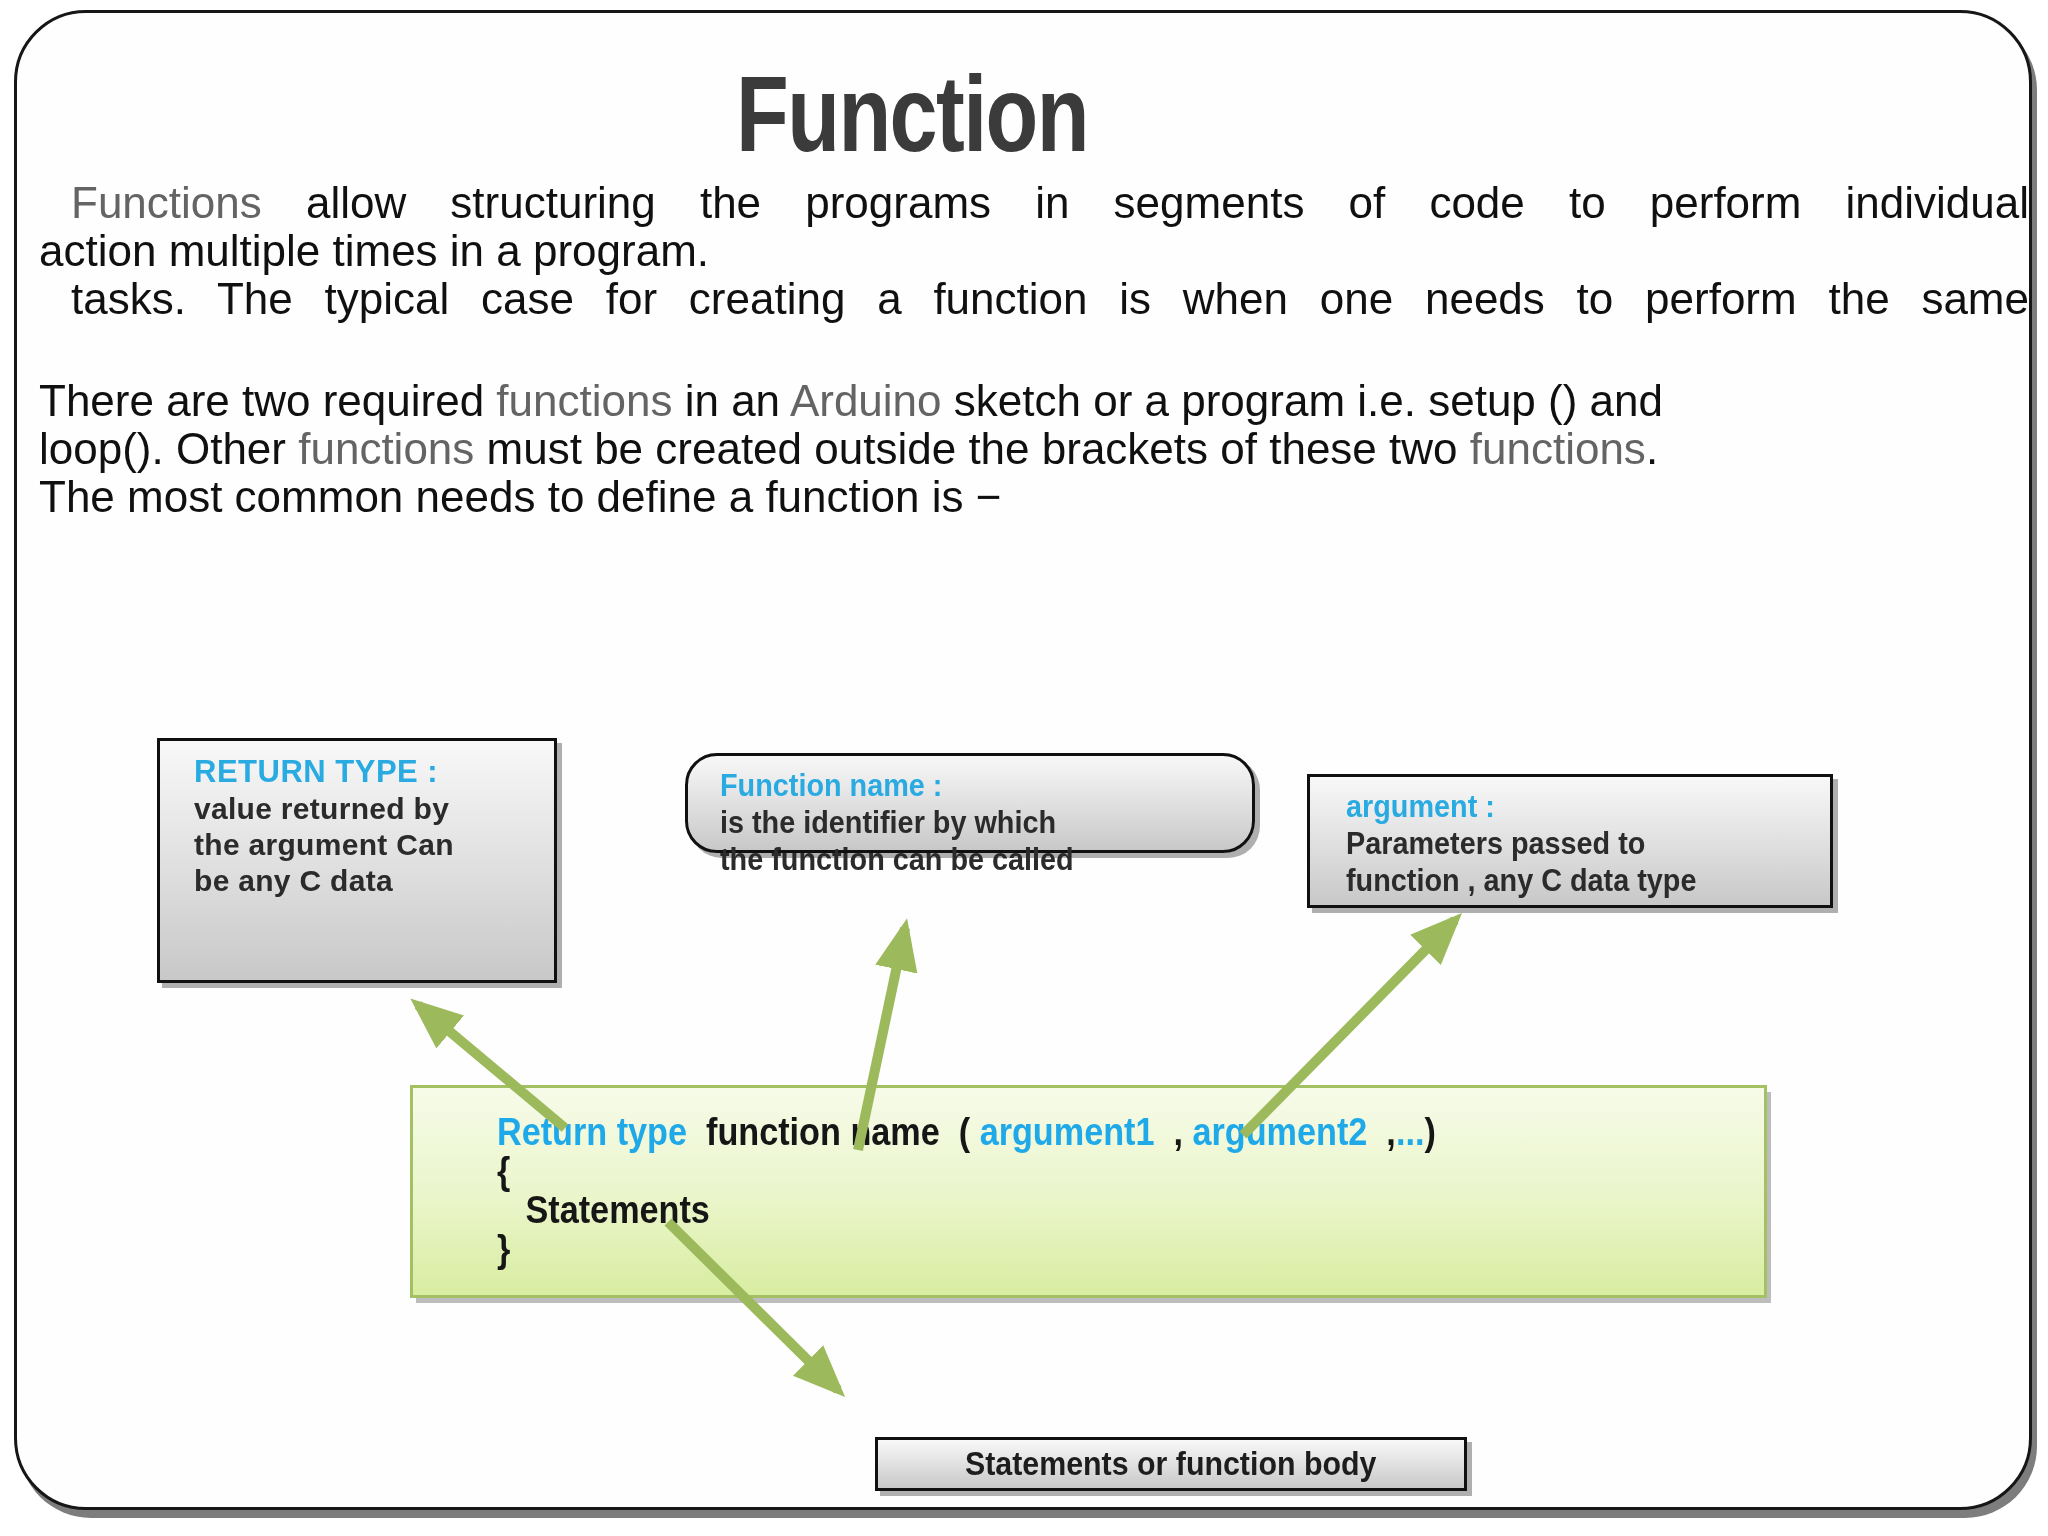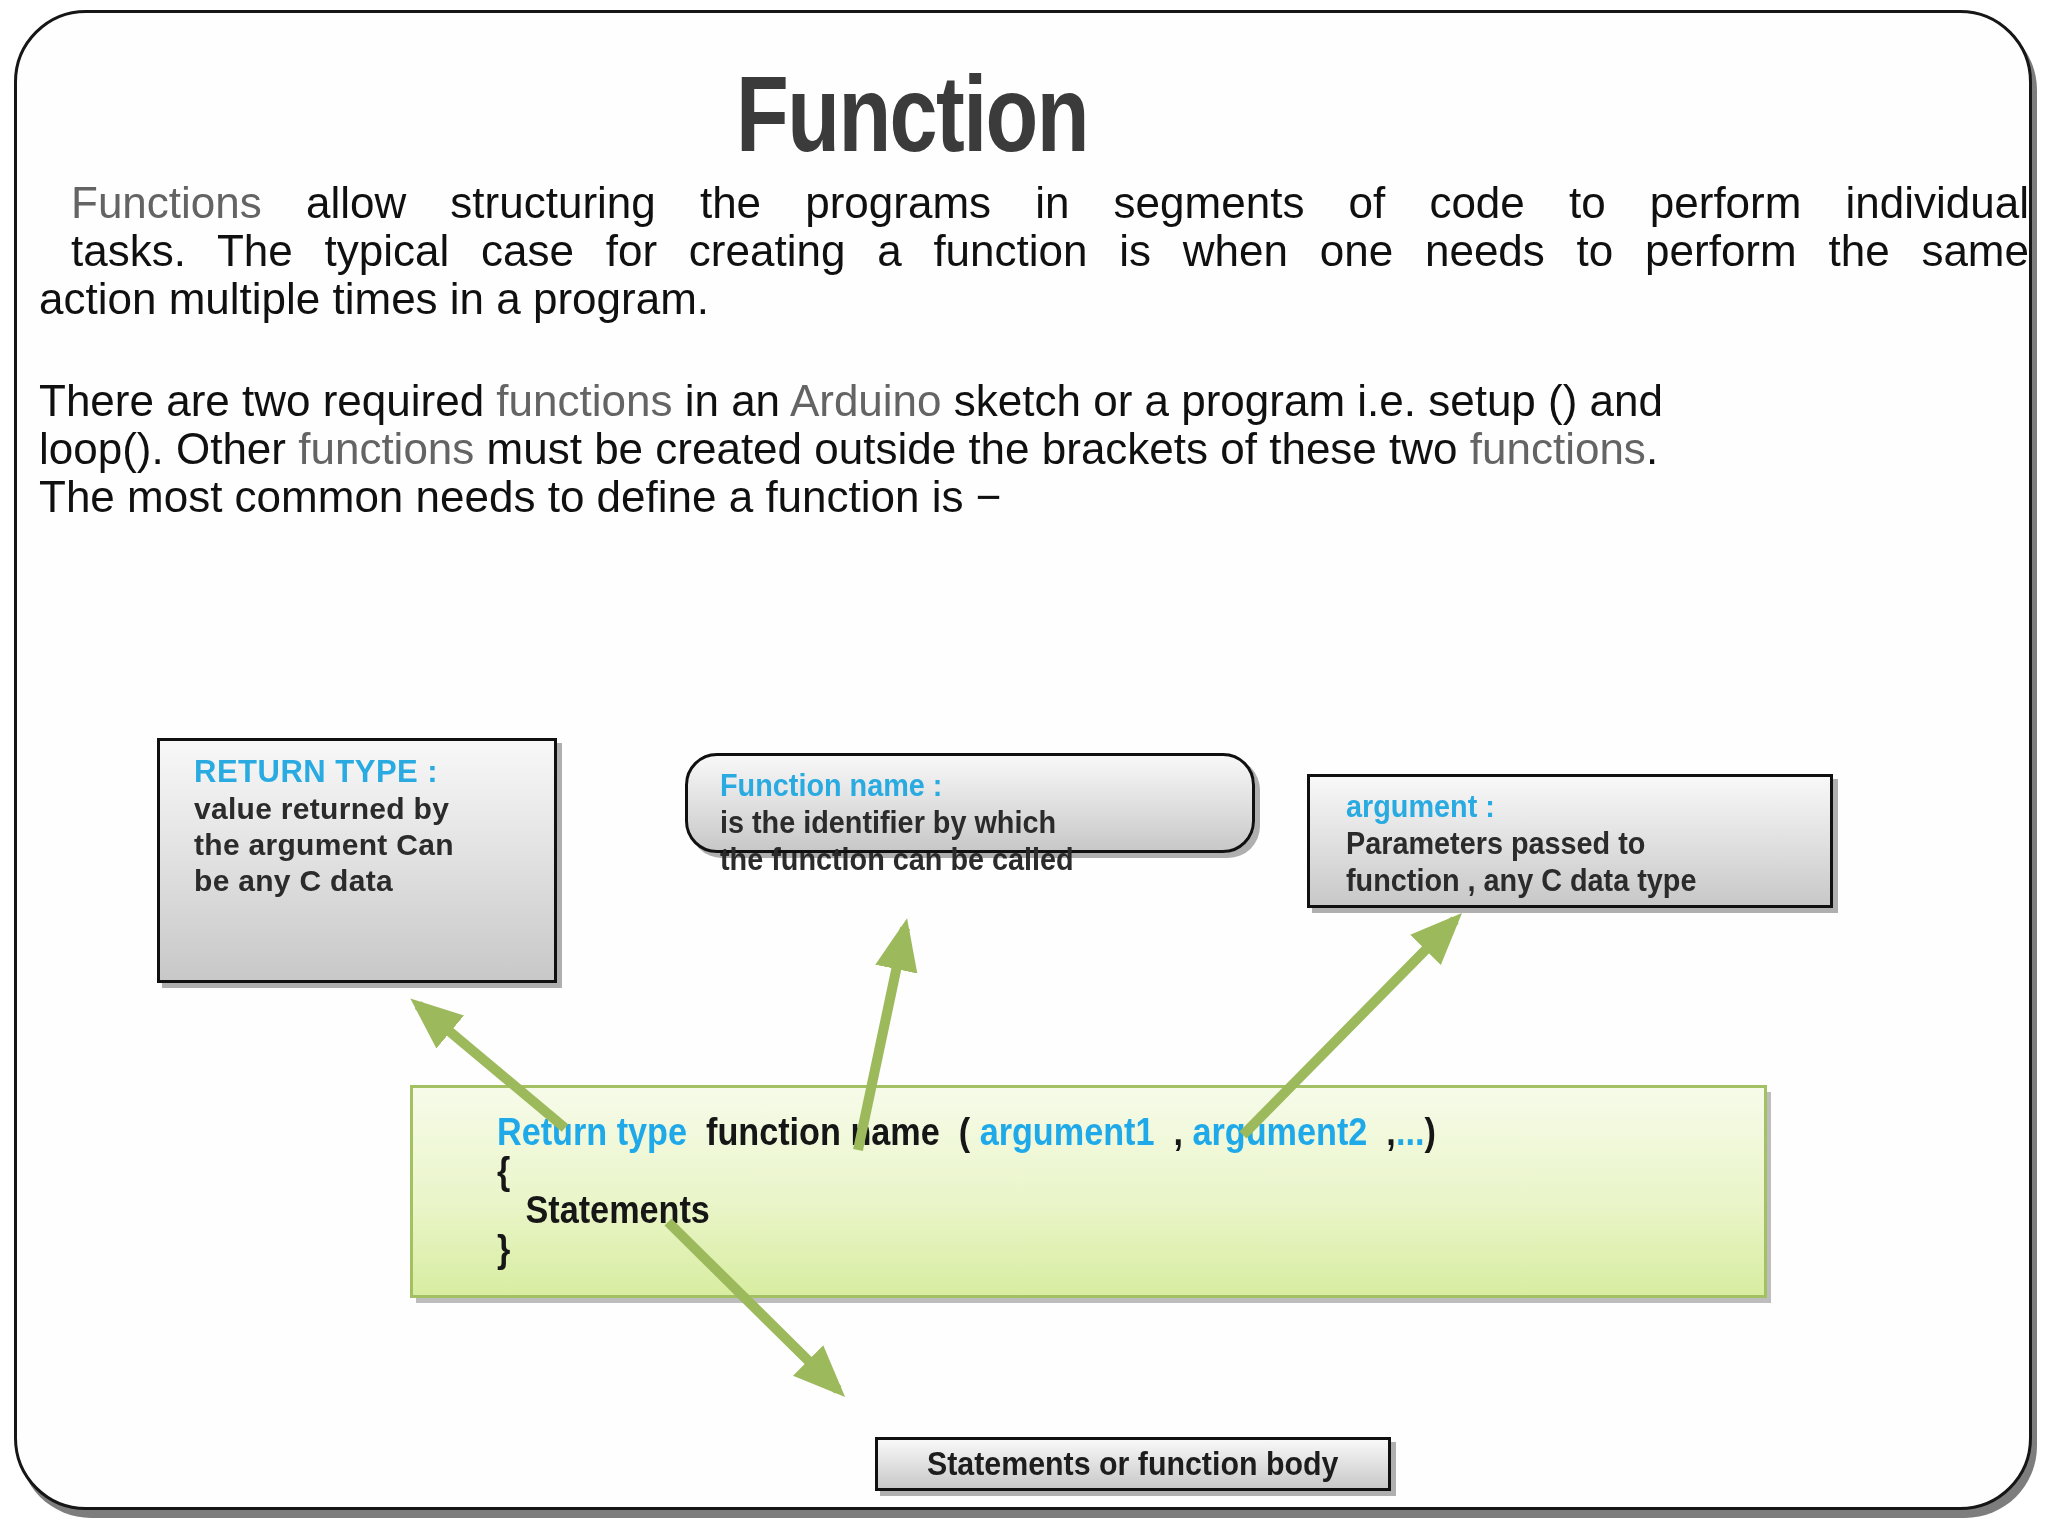--- a/index.html
+++ b/index.html
@@ -39,38 +39,38 @@
 
   .greenbox{position:absolute;left:393px;top:1072px;width:1357px;height:213px;
             border:3px solid #a3c163;box-sizing:border-box;
             background:linear-gradient(180deg,#f6fbe9 0%,#eaf5c9 55%,#d8eda1 100%);
             box-shadow:5px 6px 0 -1px #bdbdbd;}
   .code{position:absolute;left:480px;top:1100px;font-size:38px;line-height:39px;
         font-weight:bold;color:#161616;transform:scaleX(0.90);transform-origin:0 0;}
   .code .ln{white-space:pre;}
   .code .c{color:#1fa9e8;}
 
-  .box-stmt{left:858px;top:1424px;width:516px;height:54px;
+  .box-stmt{left:858px;top:1424px;width:592px;height:54px;
             display:flex;align-items:center;justify-content:center;}
   .box-stmt .lbl{font-size:33px;font-weight:bold;color:#1d1d1d;
                  transform:scaleX(0.92);white-space:nowrap;}
 
   svg.arrows{position:absolute;left:0;top:0;width:2048px;height:1536px;pointer-events:none;}
 </style>
 </head>
 <body>
 
 <div class="slide">
 
   <div class="title">Function</div>
 
   <div class="para p1">
       <div class="ln j"><span class="c">Functions</span><span> allow structuring the programs in segments of code to perform individual</span></div>
+      <div class="ln"><span>action multiple times in a program.</span></div>
       <div class="ln j"><span>tasks. The typical case for creating a function is when one needs to perform the same</span></div>
-      <div class="ln"><span>action multiple times in a program.</span></div>
     </div>
   <div class="para p2">
       <div class="ln"><span>There are two required </span><span class="c">functions</span><span> in an </span><span class="c">Arduino</span><span> sketch or a program i.e. setup () and</span></div>
       <div class="ln"><span>loop(). Other </span><span class="c">functions</span><span> must be created outside the brackets of these two </span><span class="c">functions</span><span>.</span></div>
       <div class="ln"><span>The most common needs to define a function is −</span></div>
     </div>
 
   <div class="gbox box-return">
     <div class="hd">RETURN TYPE :</div>
     <div class="bd">

